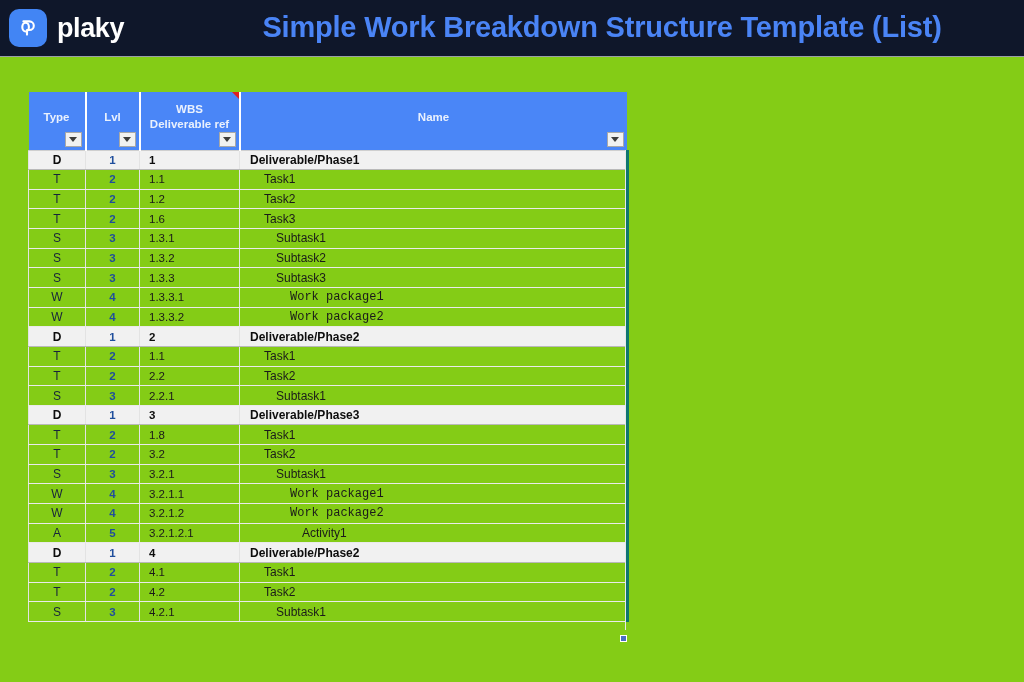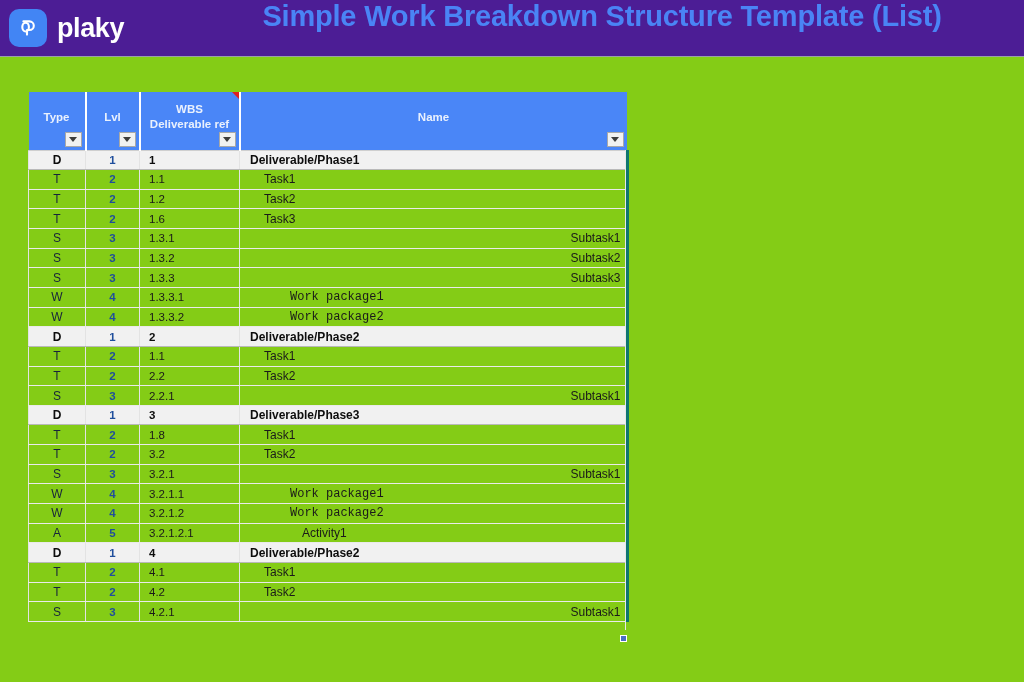--- a/index.html
+++ b/index.html
@@ -9,21 +9,21 @@
     background: #ffffff;
     font-family: "Liberation Sans", sans-serif;
     overflow: hidden;
   }
 
   
   .banner {
     position: relative;
     width: 1024px;
     height: 57px;
-    background: #4c1d95;
+    background: #0f172a;
     border-bottom: 1px solid #9aa0a6;
     display: flex;
     align-items: center;
   }
   .brand {
     display: flex;
     align-items: center;
     gap: 10px;
     margin-left: 9px;
   }
@@ -42,21 +42,21 @@
     font-size: 27px;
     font-weight: 700;
     letter-spacing: -0.4px;
     line-height: 1;
   }
   .banner-title {
     position: absolute;
     left: 0; right: 0;
     top: 0; bottom: 2px;
     display: flex;
-    align-items: flex-start;
+    align-items: center;
     justify-content: center;
     pointer-events: none;
   }
   .banner-title span {
     color: #4a84f5;
     font-size: 29px;
     font-weight: 700;
     letter-spacing: -0.2px;
     padding-left: 180px;
   }
@@ -151,21 +151,21 @@
     border-top: 1px solid #b9b9b9;
     border-bottom: 1px solid #b9b9b9;
   }
   tr.phase .c-type { color: #0d0d0d; }
   tr.phase .c-lvl { color: #1f4e9c; }
   tr.phase .c-ref { color: #0d0d0d; }
   tr.phase .c-name { color: #0d0d0d; }
 
   .lvl-1 { padding-left: 10px; }
   .lvl-2 { padding-left: 24px; }
-  .lvl-3 { padding-left: 36px; text-align: right; }
+  .lvl-3 { padding-left: 36px; }
   .lvl-4 { padding-left: 50px; font-family: Liberation Mono, monospace; }
   .lvl-5 { padding-left: 62px; }
 
   
   .range-handle {
     position: absolute;
     width: 7px;
     height: 7px;
     background: #4a6fc4;
     border: 1px solid #ffffff;

